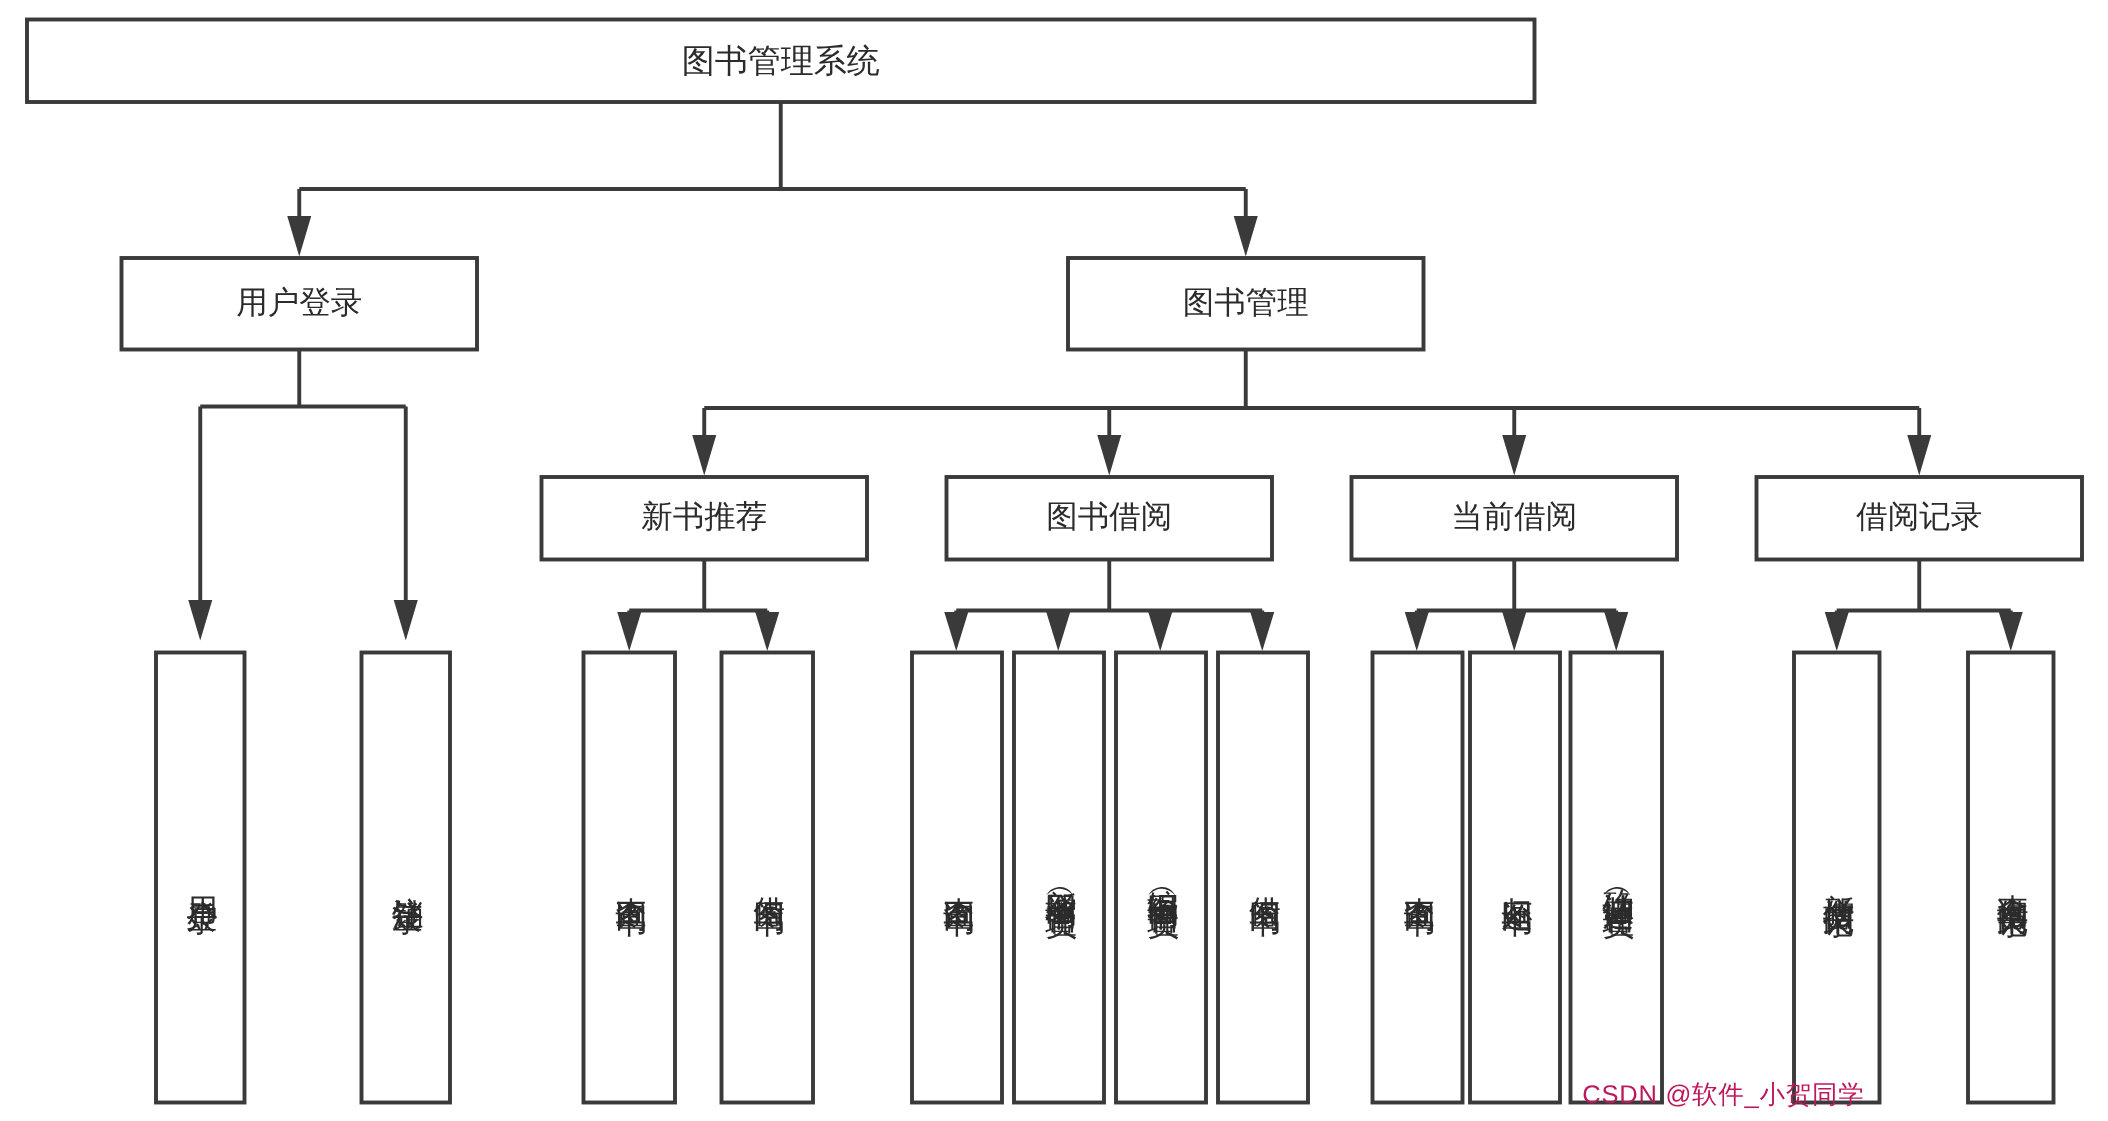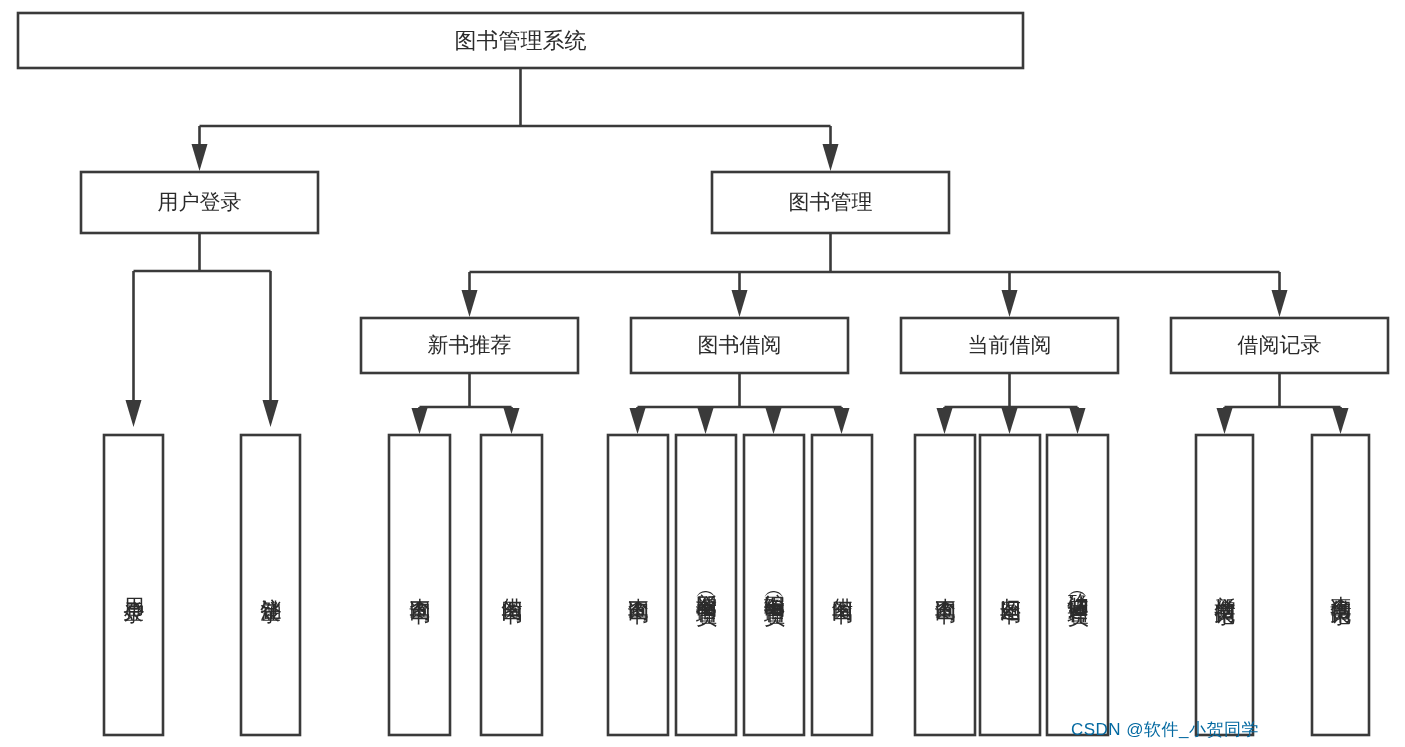--- a/index.html
+++ b/index.html
@@ -11,21 +11,20 @@
     width: 1405px;
     height: 747px;
     font-family: "Liberation Sans", "DejaVu Sans", sans-serif;
     overflow: hidden;
   }
   #diagram-root {
     position: relative;
     width: 1251px;
     height: 747px;
     background: #ffffff;
-    padding-left: 16px;
   }
   svg.diagram-canvas {
     position: absolute;
     left: 0;
     top: 0;
     width: 1405px;
     height: 747px;
   }
   .node-box {
     fill: #ffffff;
@@ -72,21 +71,21 @@
     color: #2b2b2b;
     letter-spacing: 2px;
     white-space: nowrap;
   }
   .watermark {
     position: absolute;
     right: 8px;
     bottom: 6px;
     font-family: "Liberation Sans", "DejaVu Sans", sans-serif;
     font-size: 17px;
-    color: #0369a1;
+    color: #be185d;
     letter-spacing: 0.5px;
     white-space: nowrap;
   }
 </style>
 </head>
 <body>
 
 <div id="diagram-root">
 
   <svg class="diagram-canvas" viewBox="0 0 1405 747" xmlns="http://www.w3.org/2000/svg">

